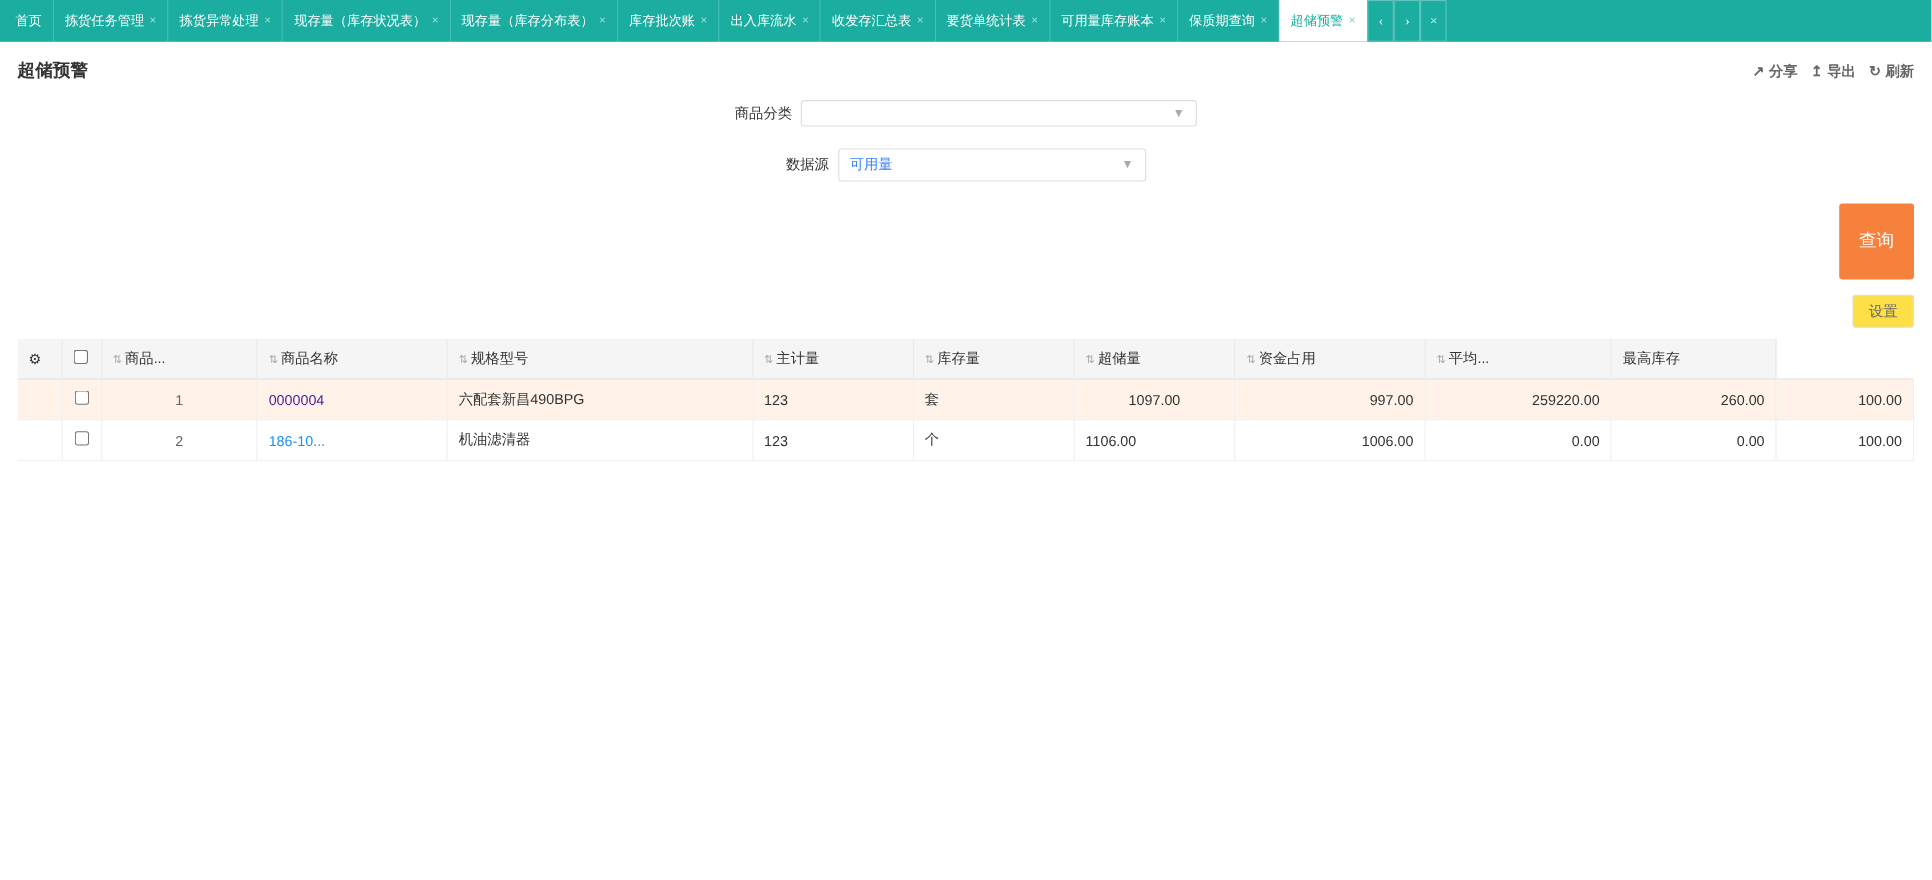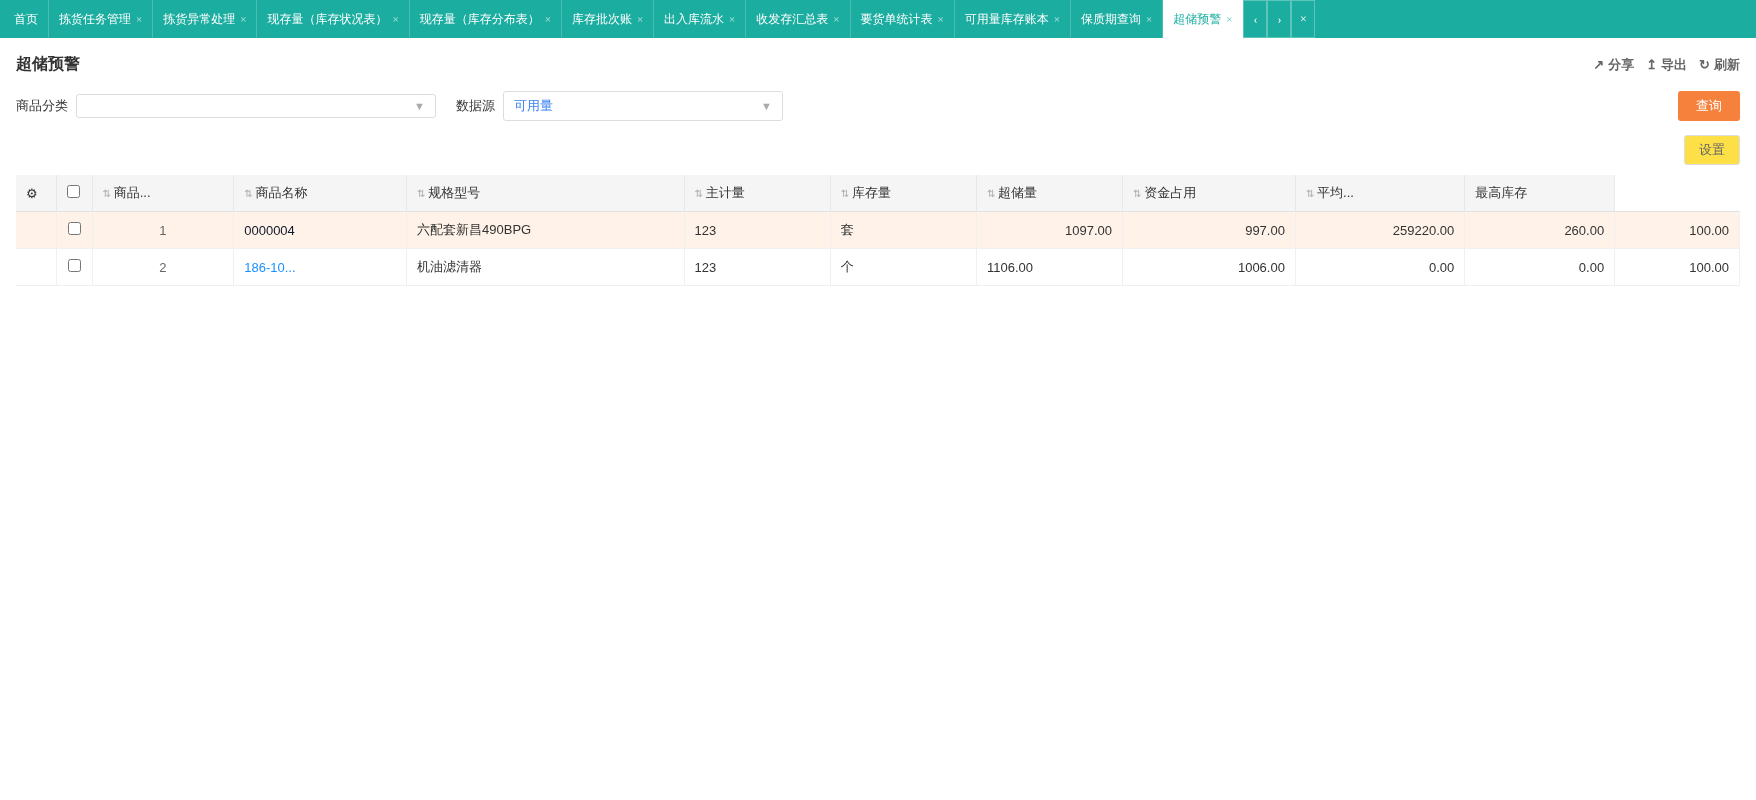--- a/index.html
+++ b/index.html
@@ -76,20 +76,21 @@
       font-size: 13px;
       cursor: pointer;
     }
 
     
     .filter-row {
       display: flex;
       align-items: center;
       gap: 20px;
       margin-bottom: 14px;
+      flex-direction: column;
     }
     .filter-item {
       display: flex;
       align-items: center;
       gap: 8px;
     }
     .filter-label {
       font-size: 13px;
       color: #333;
       white-space: nowrap;
@@ -109,23 +110,23 @@
     }
     .filter-select-sm {
       min-width: 280px;
     }
     .filter-select .chevron { color: #aaa; font-size: 11px; }
     .query-btn {
       background: #f5813c;
       color: #fff;
       border: none;
       border-radius: 3px;
-      padding: 6px 18px;
-      cursor: pointer;
-      font-size: 13px;
+      padding: 24px 18px;
+      cursor: pointer;
+      font-size: 16px;
     }
     .settings-btn {
       background: #fde047;
       color: #666;
       border: 1px solid #ddd;
       border-radius: 3px;
       padding: 5px 14px;
       cursor: pointer;
       font-size: 13px;
     }
@@ -327,25 +328,25 @@
         </th>
       </tr>
     </thead>
     <tbody id="table-body">
     <tr class="highlighted">
       <td class="row-num num-cell"></td>
       <td class="col-checkbox">
         <input type="checkbox" style="">
       </td>
       <td style="text-align:center;color:#666">1</td>
-      <td style="color:#0f172a">0000004</td>
+      <td style="color:#4c1d95">0000004</td>
       <td>六配套新昌490BPG</td>
       <td>123</td>
       <td>套</td>
-      <td style="text-align:right">1097.00</td>
+      <td style="text-align:center">1097.00</td>
       <td style="text-align:right">997.00</td>
       <td style="text-align:right">259220.00</td>
       <td style="text-align:right">260.00</td>
       <td style="text-align:right">100.00</td>
     </tr>
         <tr>
       <td class="row-num num-cell"></td>
       <td class="col-checkbox">
         <input type="checkbox" style="">
       </td>

